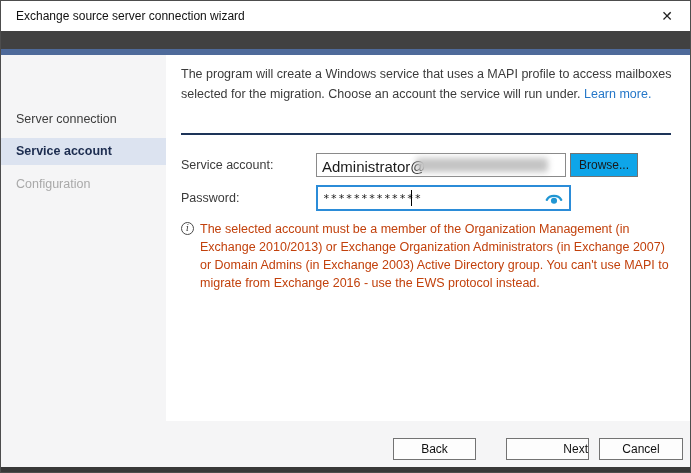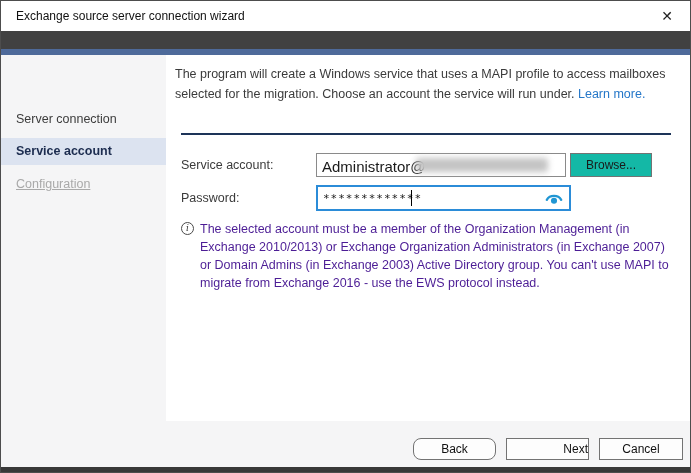--- a/index.html
+++ b/index.html
@@ -8,42 +8,42 @@
   .titlebar{position:absolute;left:0;top:0;width:100%;height:30px;background:#ffffff;}
   .title-text{position:absolute;left:15px;top:8px;font-size:12px;color:#111111;}
   .close-btn{position:absolute;right:12px;top:5px;width:22px;height:20px;text-align:center;font-size:14px;color:#222222;line-height:20px;cursor:default;}
   
   .dark-band{position:absolute;left:0;top:30px;width:100%;height:18px;background:#414141;}
   .blue-band{position:absolute;left:0;top:48px;width:100%;height:6px;background:#4e6a9a;}
   
   .sidebar{position:absolute;left:0;top:54px;width:165px;height:412px;background:#f5f5f6;}
   .side-item{position:absolute;left:0;width:165px;height:27px;line-height:27px;padding-left:15px;box-sizing:border-box;font-size:12.5px;color:#3c3c3c;}
   .side-item.sel{background:#dce3f0;color:#1c2c4f;font-weight:bold;}
-  .side-item.disabled{color:#a9a9a9;text-decoration:underline;}
+  .side-item.disabled{color:#a9a9a9;}
   
   .main{position:absolute;left:165px;top:54px;width:525px;height:366px;background:#ffffff;}
-  .intro{position:absolute;left:9px;top:9px;width:492px;font-size:12.5px;line-height:20px;color:#3b3b3b;}
+  .intro{position:absolute;left:15px;top:9px;width:492px;font-size:12.5px;line-height:20px;color:#3b3b3b;}
   .link{color:#2577c8;cursor:pointer;}
   .separator{position:absolute;left:15px;top:78px;width:490px;height:2px;background:#1d3458;}
   .field-label{position:absolute;left:15px;font-size:12.5px;color:#3b3b3b;}
   .sa-input{position:absolute;left:150px;top:98px;width:250px;height:24px;border:1px solid #8a8a8a;background:#ffffff;box-sizing:border-box;}
   .sa-text{position:absolute;left:5px;top:4px;font-size:15px;color:#1a1a1a;white-space:nowrap;}
   .redacted{position:absolute;left:99px;top:4px;width:132px;height:14px;background:#c4c4c4;filter:blur(3px);border-radius:3px;}
-  .browse-btn{position:absolute;left:404px;top:98px;width:82px;height:24px;border:1px solid #737373;background:#14b8a6;font-size:12px;color:#1a1a1a;text-align:center;line-height:22px;box-sizing:border-box;}
+  .browse-btn{position:absolute;left:404px;top:98px;width:68px;height:24px;border:1px solid #737373;background:#0ea5e9;font-size:12px;color:#1a1a1a;text-align:center;line-height:22px;box-sizing:border-box;}
   .pw-input{position:absolute;left:150px;top:130px;width:255px;height:26px;border:2px solid #2b8cd8;background:#ffffff;box-sizing:border-box;}
   .pw-mask{position:absolute;left:5px;top:5px;font-size:11px;letter-spacing:1px;color:#1a1a1a;font-family:"DejaVu Sans Mono",monospace;}
   .caret{position:absolute;left:93px;top:3px;width:1px;height:16px;background:#000000;}
   .eye{position:absolute;right:6px;top:3px;width:18px;height:16px;}
   .note{position:absolute;left:15px;top:165px;width:500px;}
   .info-icon{position:absolute;left:0;top:2px;width:13px;height:13px;border:1px solid #4a4a4a;border-radius:50%;box-sizing:border-box;text-align:center;font-size:9px;line-height:11px;color:#3a3a3a;font-family:"DejaVu Serif",serif;font-style:italic;}
-  .note-text{position:absolute;left:19px;top:0;width:474px;font-size:12.5px;line-height:18px;color:#4c1d95;}
+  .note-text{position:absolute;left:19px;top:0;width:474px;font-size:12.5px;line-height:18px;color:#c2410c;}
   
   .footer{position:absolute;left:0;top:420px;width:100%;height:46px;background:#f5f5f6;}
   .f-btn{position:absolute;top:17px;width:83px;height:22px;border:1px solid #737373;background:#fdfdfd;font-size:12px;color:#111111;text-align:center;line-height:20px;box-sizing:border-box;}
-  .btn-back{left:412px;border-radius:8px;}
+  .btn-back{left:392px;}
   .btn-next{left:505px;text-align:right;}
   .btn-cancel{left:598px;width:84px;}
   .bottom-strip{position:absolute;left:0;top:466px;width:100%;height:7px;background:#383838;}
 </style>
 </head>
 <body>
 
 <div class="window">
 
   <div class="titlebar">

